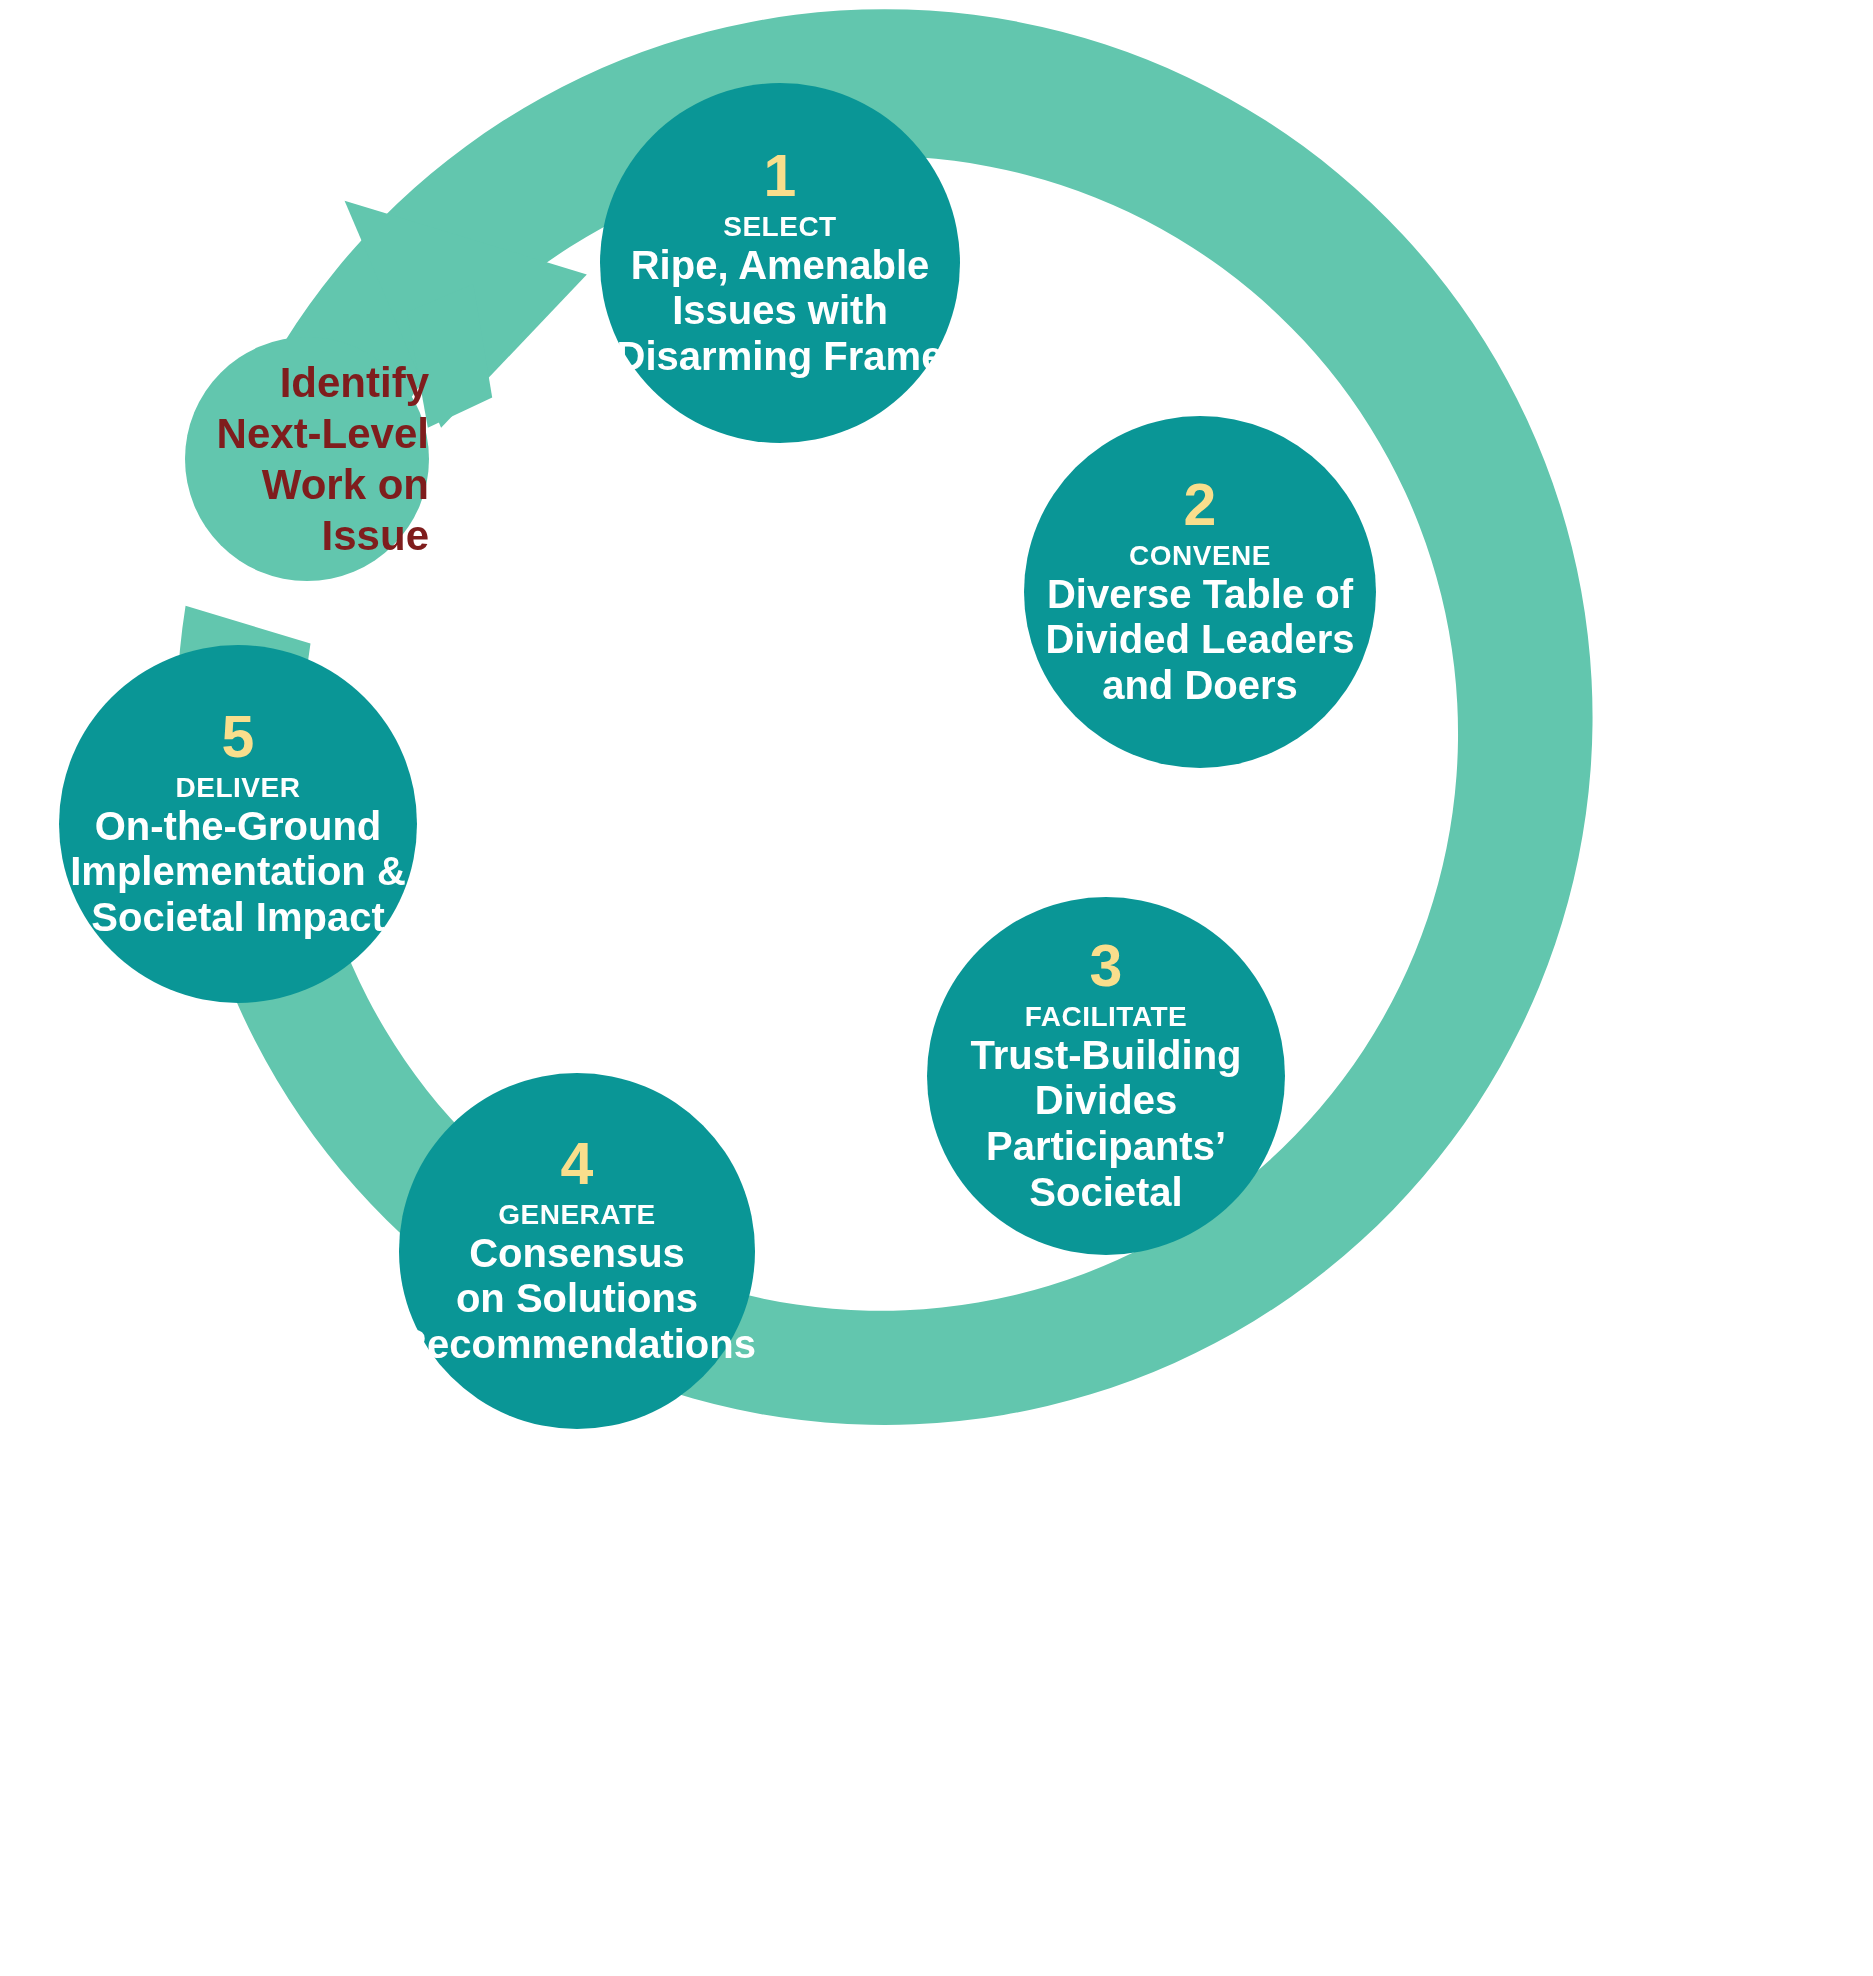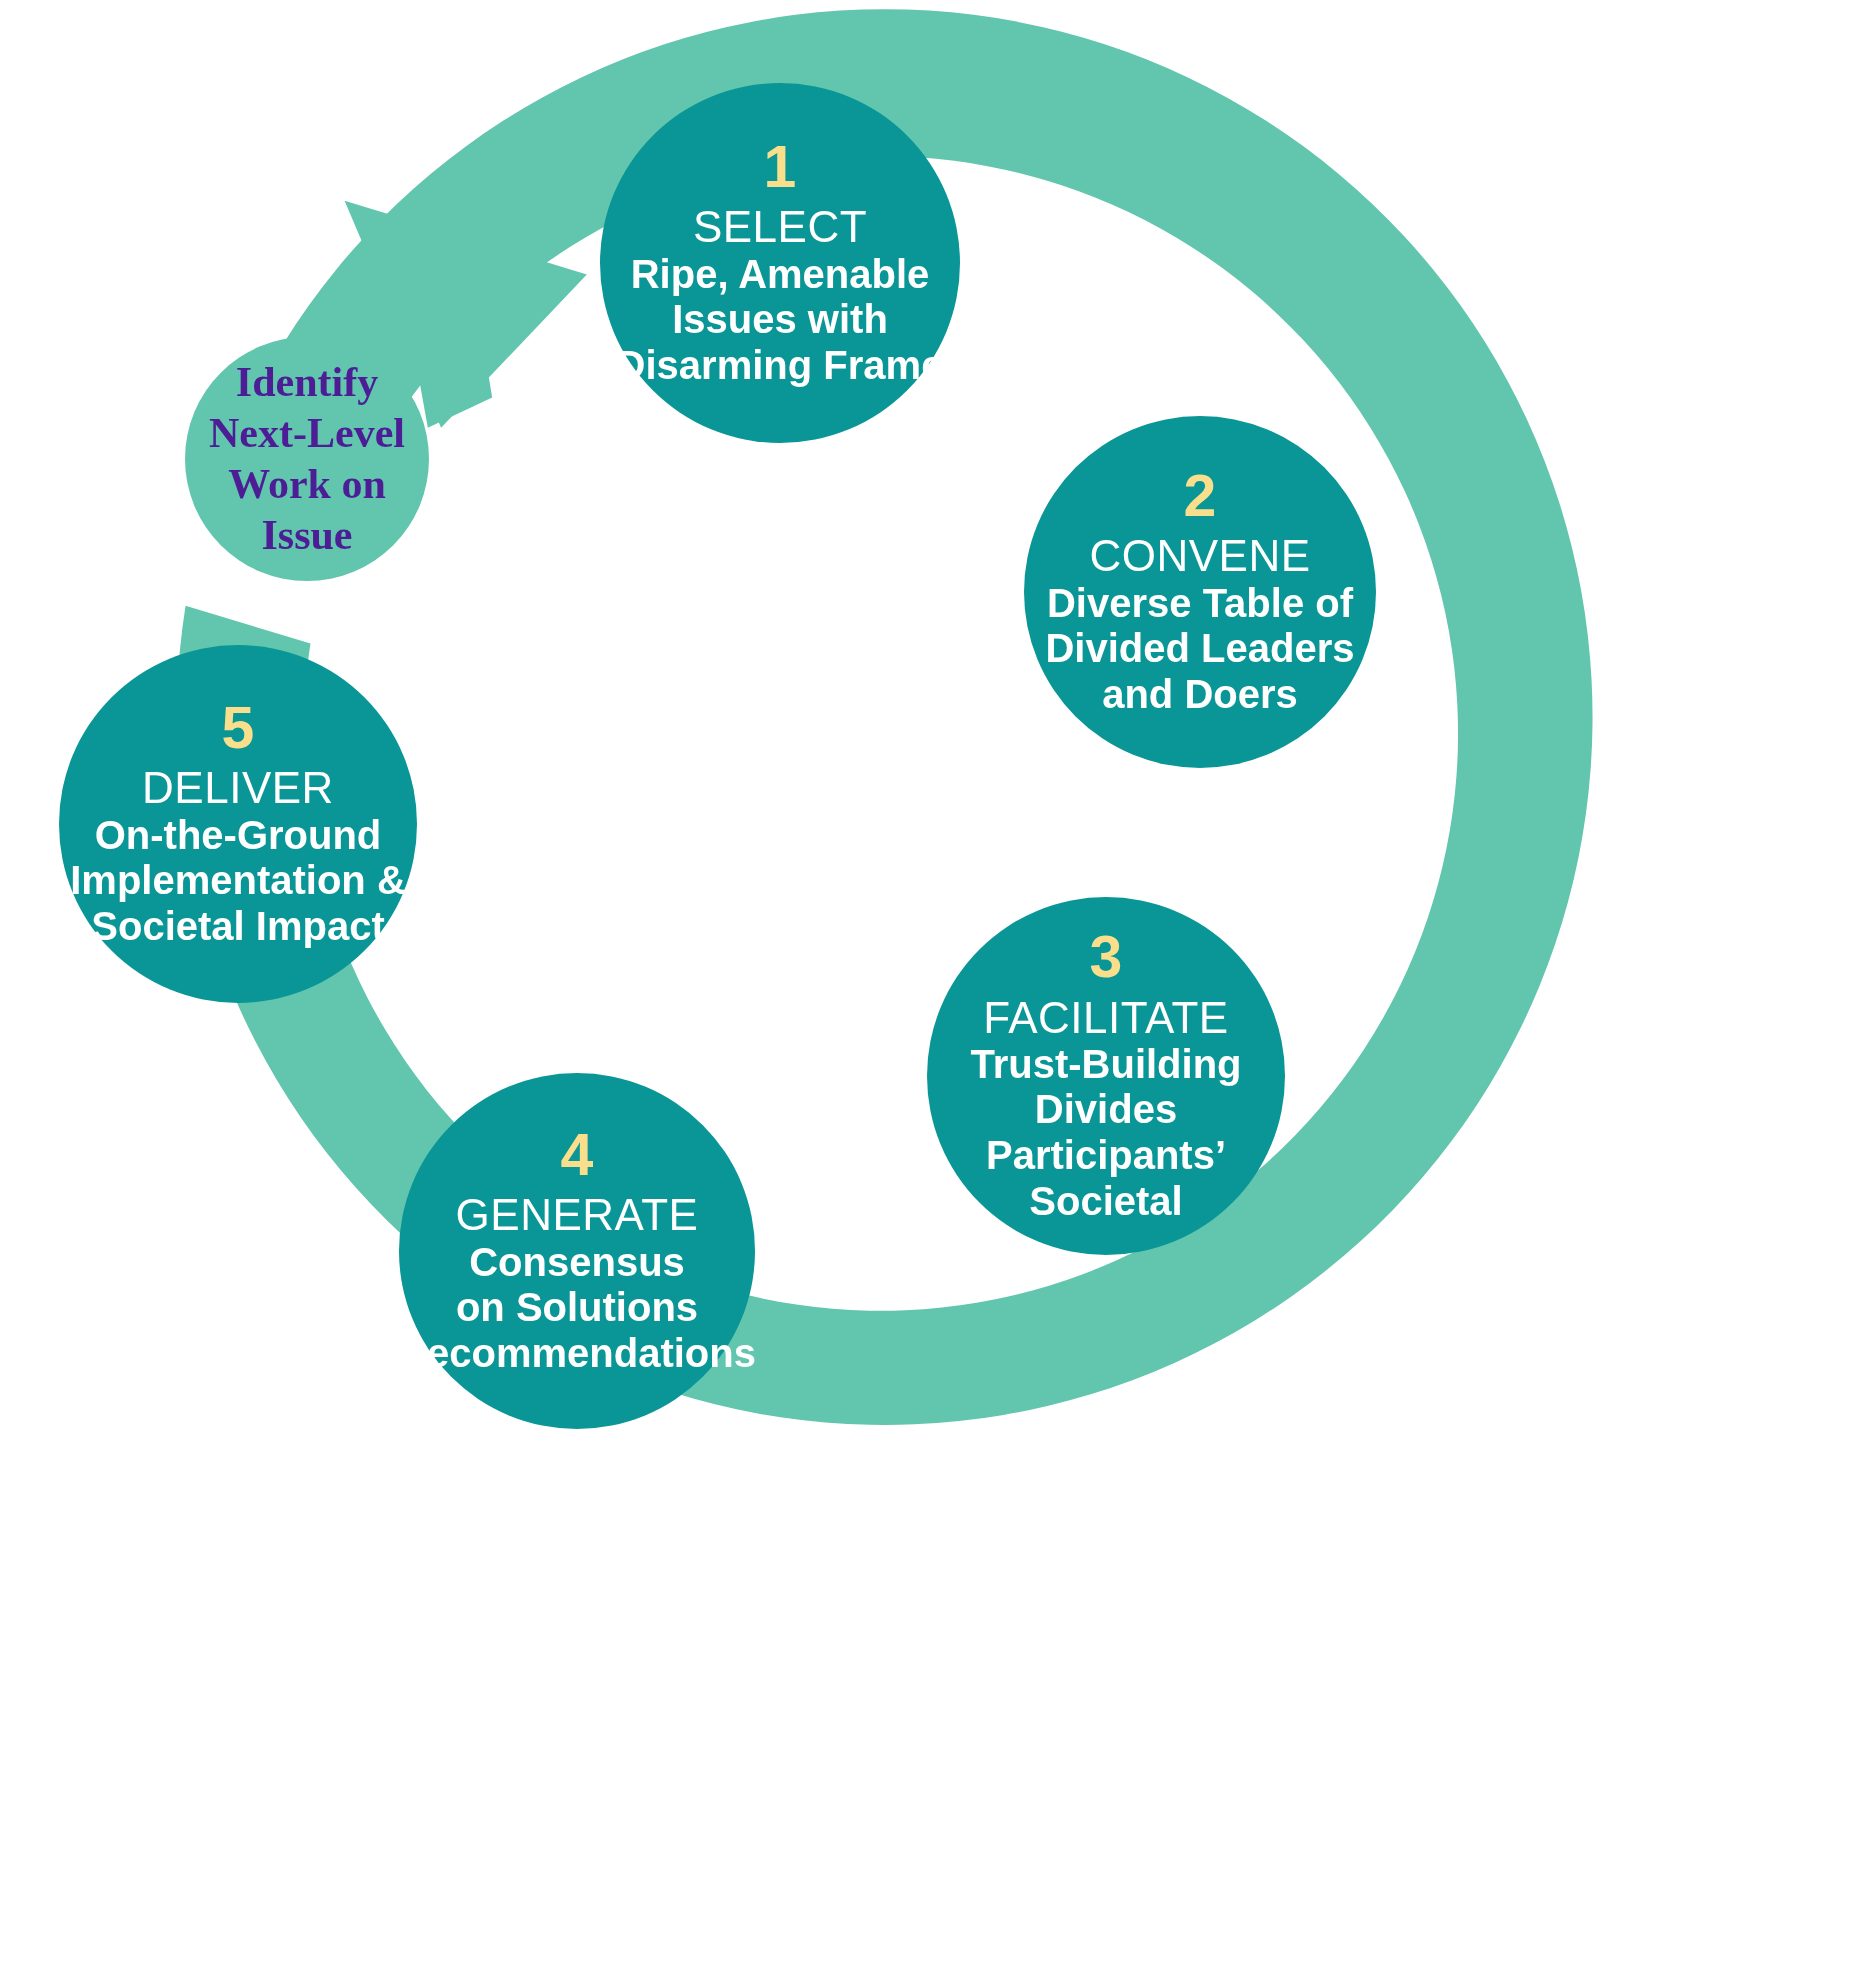--- a/index.html
+++ b/index.html
@@ -42,38 +42,39 @@
   }
   .node-num {
     font-size: 59px;
     font-weight: bold;
     color: #F9DE8C;
     line-height: 1.0;
     margin-bottom: 5.7px;
     letter-spacing: 0px;
   }
   .node-title {
-    font-size: 44px;
-    font-weight: normal;
+    font-size: 28px;
+    font-weight: bold;
     line-height: 1.12;
     letter-spacing: 0.5px;
   }
   .node-desc {
     font-size: 40px;
     font-weight: bold;
     line-height: 1.14;
     padding: 0 7.6px;
   }
   .node-loop {
     background: #62C6AE;
-    font-family: Liberation Serif, serif;
+    font-family: Liberation Sans, sans-serif;
     font-weight: bold;
     font-size: 42px;
     line-height: 1.22;
-    color: #4c1d95;
+    color: #7f1d1d;
+    align-items: flex-end;
   }
   
   #node-1 { left: 600px; top: 83px;  width: 360px; height: 360px; }
   #node-2 { left: 1024px; top: 416px; width: 352px; height: 352px; }
   #node-3 { left: 927px;  top: 897px; width: 358px; height: 358px; }
   #node-4 { left: 399px;  top: 1073px; width: 356px; height: 356px; }
   #node-5 { left: 59px;   top: 645px; width: 358px; height: 358px; }
   #node-loop { left: 185px; top: 337px; width: 244px; height: 244px; }
 </style>
 </head>

